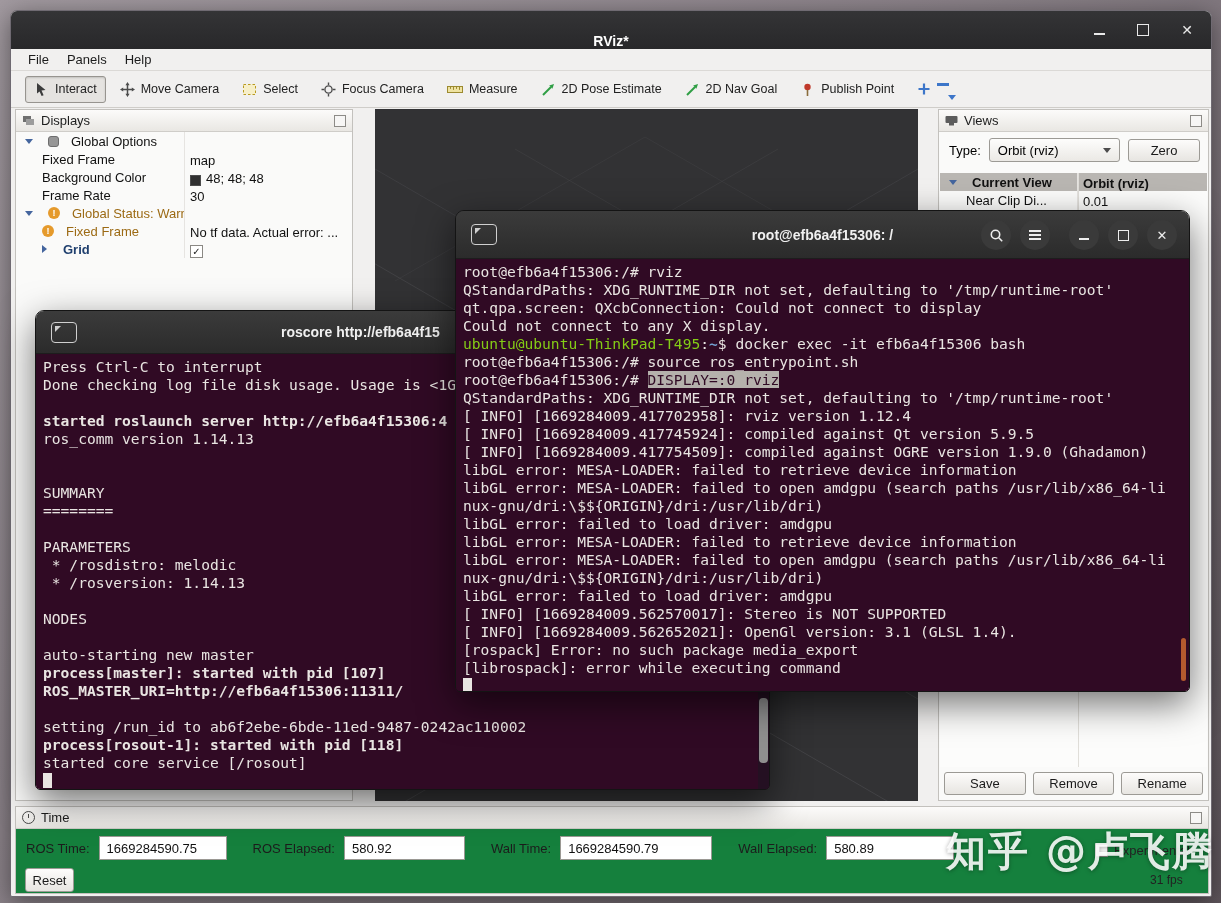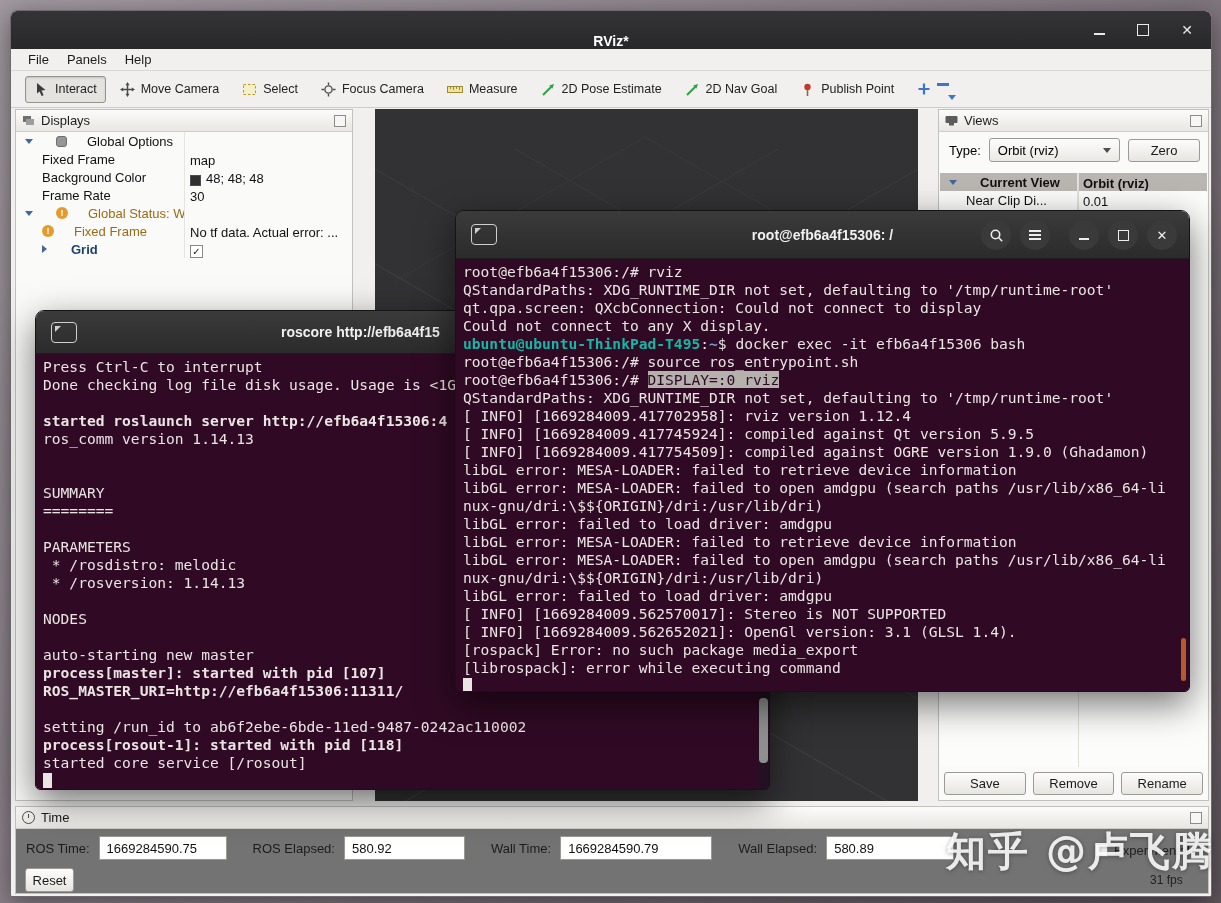--- a/index.html
+++ b/index.html
@@ -33,21 +33,21 @@
   .toolbar-chevron{position:absolute;right:255px;top:24px;width:0;height:0;
     border-left:4px solid transparent;border-right:4px solid transparent;border-top:5px solid #3d76c9}
   
   .panel{position:absolute;background:#fafaf9;border:1px solid #c3c1bd}
   .panel-header{height:22px;background:linear-gradient(#fcfbfa,#e9e7e3);border-bottom:1px solid #cfcdc9;
     display:flex;align-items:center;gap:6px;padding:0 6px;font-size:13px;color:#1d1d1d}
   .float-btn{margin-left:auto;width:12px;height:12px;border:1px solid #8d8b87;background:#f7f6f5}
   .displays-panel{left:4px;top:98px;width:338px;height:692px}
   .views-panel{left:927px;top:98px;width:271px;height:692px}
   .prow{display:flex;height:18px;align-items:center;font-size:13px;color:#111}
-  .pname{display:flex;align-items:center;gap:20px;overflow:hidden;white-space:nowrap;height:100%;
+  .pname{display:flex;align-items:center;gap:12px;overflow:hidden;white-space:nowrap;height:100%;
     border-right:1px solid #e6e4e1}
   .displays-panel .pname{width:169px}
   .views-panel .pname{width:138px}
   .pval{flex:1;display:flex;align-items:flex-end;gap:5px;padding-left:5px;overflow:hidden;white-space:nowrap;height:100%}
   .arrow{width:0;height:0;display:inline-block;flex:none}
   .arrow.down{border-left:4px solid transparent;border-right:4px solid transparent;border-top:5px solid #44659e;margin:0 3px}
   .arrow.right{border-top:4px solid transparent;border-bottom:4px solid transparent;border-left:5px solid #44659e;margin:0 4px}
   .ricon{flex:none;display:flex;align-items:center;justify-content:center}
   .ricon.options{width:11px;height:11px;border-radius:3px;background:#969696;border:1px solid #6d6d6d}
   .ricon.warn{width:12px;height:12px;border-radius:50%;background:#e59a2c;color:#fff;font-size:9px;font-weight:bold}
@@ -65,21 +65,21 @@
     border-top:5px solid #4c4c4c}
   .btn{height:23px;background:linear-gradient(#fdfcfb,#e7e5e1);border:1px solid #9c9a95;border-radius:3px;
     font-size:13px;color:#1a1a1a;display:flex;align-items:center;justify-content:center;padding:0 10px}
   .views-list{position:absolute;top:63px;bottom:33px;left:1px;right:1px;background:#fcfcfb;overflow:hidden}
   .vcol-divider{position:absolute;left:138px;top:0;bottom:0;width:1px;background:#e0ded9}
   .views-buttons{position:absolute;left:5px;right:5px;bottom:5px;display:flex;gap:7px}
   .views-buttons .btn{flex:1}
   
   .viewport{position:absolute;left:364px;top:98px;width:543px;height:692px;background:#323234;overflow:hidden}
   
-  .time-panel{left:4px;top:795px;width:1194px;height:88px;background:#737373}
+  .time-panel{left:4px;top:795px;width:1194px;height:88px;background:#15803d}
   .time-fields{position:absolute;left:10px;top:29px;display:flex;gap:26px;align-items:flex-start}
   .tfield{display:flex;align-items:center;gap:9px;font-size:13px;color:#1c1c1c}
   .tfbox{display:flex;align-items:center;background:#fff;border:1px solid #9a9893;height:24px;padding:0 7px;
     font-size:13px;color:#111}
   .tfield:nth-child(1) .tfbox{width:128px}
   .tfield:nth-child(2) .tfbox{width:121px}
   .tfield:nth-child(3) .tfbox{width:152px}
   .tfield:nth-child(4) .tfbox{width:128px}
   .reset-btn{position:absolute;left:9px;top:61px;width:49px;height:24px}
   .experimental{position:absolute;left:1079px;top:36px;display:flex;align-items:center;gap:6px;font-size:13px;color:#222}
@@ -109,21 +109,21 @@
   .tb-max::before{content:"";width:9px;height:9px;border:1.5px solid #ededed;display:block}
   .tb-close::before{content:"\2715";color:#ededed;font-size:13px}
   .menu-lines{width:12px;height:10px;border-top:2px solid #ededed;border-bottom:2px solid #ededed;position:relative}
   .menu-lines::after{content:"";position:absolute;left:0;top:2px;width:12px;height:2px;background:#ededed}
   .term-body{position:absolute;left:0;right:0;bottom:0;background:#300a24;padding:4px 7px;overflow:hidden;
     font-family:"DejaVu Sans Mono",monospace;font-size:14.6px;line-height:18px;color:#e9e5e2}
   .term1 .term-body{top:43px}
   .term2 .term-body{top:48px}
   .tline{height:18px;white-space:pre}
   .sg-b{font-weight:bold}
-  .sg-green{color:#14b8a6;font-weight:bold}
+  .sg-green{color:#84cc16;font-weight:normal}
   .sg-blue{color:#729fcf;font-weight:bold}
   .sg-hl{background:#b5b1ac;color:#300a24}
   .tcursor{display:inline-block;width:9px;height:15px;background:#e9e5e2;vertical-align:-2px}
   .t1-scrollbar{position:absolute;right:0;top:43px;bottom:0;width:11px;background:#241022}
   .t1-thumb{position:absolute;right:1px;width:9px;border-radius:4px;background:#8f8f8f;top:79%;height:15%}
   .t2-thumb{position:absolute;right:3px;width:5px;border-radius:3px;background:#b35a2e;top:89%;height:9%}
   
   .watermark{position:absolute;left:946px;top:824px;z-index:200;font-size:40px;font-weight:bold;
     color:rgba(255,255,255,.88);letter-spacing:2px;text-shadow:0 1px 4px rgba(0,0,0,.35);
     font-family:"DejaVu Sans",sans-serif;white-space:nowrap}

